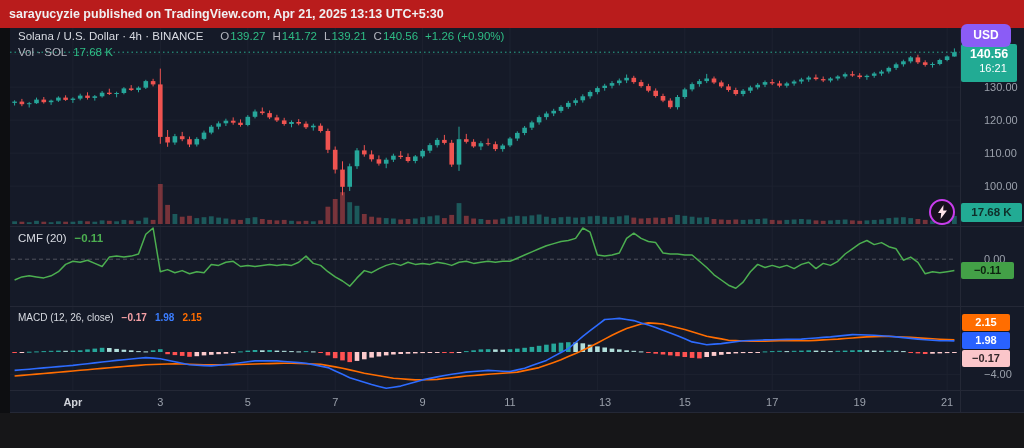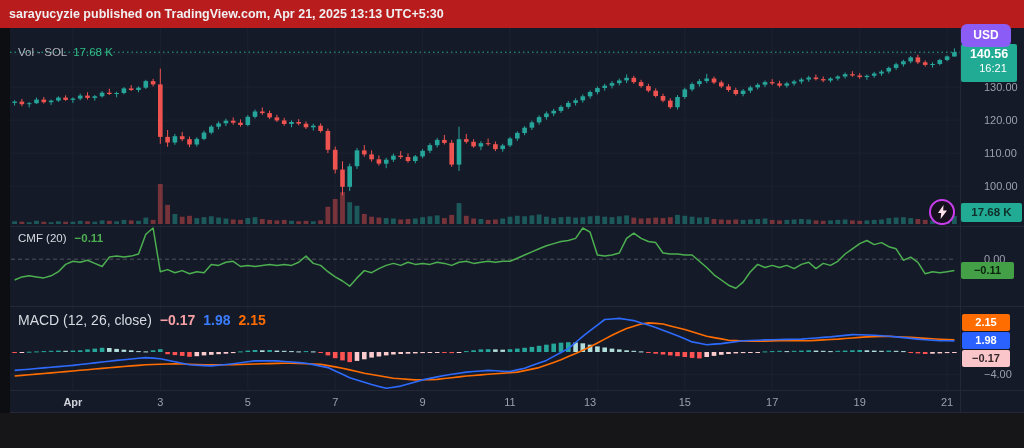--- a/index.html
+++ b/index.html
@@ -18,21 +18,21 @@
   .hdr{z-index:2;font-size:11.5px;white-space:nowrap;}
   #hdr1{left:18px;top:30px;}
   #hdr2{left:18px;top:46px;}
   .sym{color:#d8dbe2;margin-right:10px;}
   .olab{color:#b2b5be;margin-left:7px;}
   .oval{color:#2ebd85;margin-left:1px;}
   .chg{color:#2ebd85;margin-left:7px;}
   .gray{color:#b2b5be;}
   .tealtx{color:#2ebd85;margin-left:6px;}
   #cmf-row{left:18px;top:232px;z-index:2;font-size:11.5px;}
-  #macd-row{left:18px;top:312px;z-index:2;font-size:14px;}
+  #macd-row{left:18px;top:312px;z-index:2;font-size:10px;}
   .ind-title{color:#d8dbe2;}
   .cmf-val{color:#4caf50;margin-left:8px;font-weight:bold;}
   .m-hist{color:#f7a1a6;margin-left:8px;font-weight:bold;}
   .m-macd{color:#3b7dff;margin-left:8px;font-weight:bold;}
   .m-sig{color:#ff6d00;margin-left:8px;font-weight:bold;}
   
   #usd-chip{left:961px;top:24px;width:50px;height:23px;background:#8b5cf6;border-radius:6px;
             color:#fff;font-size:12px;font-weight:bold;text-align:center;line-height:23px;z-index:6;}
   #price-badge{left:961px;top:44px;width:56px;height:38px;background:#22ab94;border-radius:2px;
                color:#fff;text-align:center;z-index:4;}
@@ -617,20 +617,23 @@
       <polyline points="14.6,370.4 21.9,369.8 29.2,369.2 36.5,368.5 43.8,367.9 51.1,367.3 58.4,366.6 65.6,366 72.9,365.4 80.2,364.5 87.5,363.7 94.8,362.9 102.1,362 109.3,361.2 116.6,360.4 123.9,359.7 131.2,359 138.5,358.3 145.8,357.6 153.1,358.1 160.3,358.7 167.6,360.2 174.9,361.8 182.2,363.3 189.5,364.8 196.8,365.2 204,365.6 211.3,365.9 218.6,365.2 225.9,364.5 233.2,363.7 240.5,362.8 247.8,361.8 255,360.9 262.3,360.9 269.6,360.9 276.9,360.9 284.2,361.5 291.5,362 298.7,362.6 306,363.2 313.3,364.6 320.6,366.1 327.9,367.6 335.2,371 342.5,374.3 349.7,377.7 357,379.9 364.3,382.2 371.6,384.4 378.9,386.4 386.2,388.3 393.4,387.2 400.7,386.1 408,384 415.3,382 422.6,379.9 429.9,378.4 437.2,376.9 444.4,375.5 451.7,374.3 459,373.2 466.3,372.1 473.6,371.5 480.9,371 488.1,370.4 495.4,370.8 502.7,371.2 510,371.5 517.3,369.9 524.6,368.2 531.9,365.6 539.1,363 546.4,360.4 553.7,356.4 561,352.5 568.3,348.6 575.6,342.5 582.8,336.3 590.1,330.7 597.4,325.1 604.7,319.5 612,319 619.3,318.4 626.6,319.5 633.8,320.6 641.1,322.9 648.4,325.1 655.7,327.4 663,330.2 670.3,332.9 677.5,335.7 684.8,338.8 692.1,341.9 699.4,343.3 706.7,344.7 714,344.1 721.3,343.6 728.5,342.6 735.8,341.7 743.1,340.8 750.4,340.5 757.7,340.2 765,339.9 772.2,339.7 779.5,339.5 786.8,339.4 794.1,339.2 801.4,339.1 808.7,338.5 815.9,338 823.2,337.4 830.5,336.9 837.8,336.1 845.1,335.4 852.4,334.6 859.7,334.8 866.9,335 874.2,335.2 881.5,335.7 888.8,336.3 896.1,336.9 903.4,337.6 910.7,338.4 917.9,339.1 925.2,339.7 932.5,340.2 939.8,340.8 947.1,340.8 954.4,340.9" fill="none" stroke="#2d6bff" stroke-width="1.6" stroke-linejoin="round"></polyline>
       <line x1="10" y1="52.2" x2="960" y2="52.2" stroke="#2bab8f" stroke-width="1" stroke-dasharray="1.5 3"></line>
     </svg>
 
   <div class="abs" id="topbar">
     <span>sarayucyzie published on TradingView.com, Apr 21, 2025 13:13 UTC+5:30</span>
   </div>
 
   <div class="abs" id="leftstrip"></div>
 
+  <div class="abs hdr" id="hdr1">
+    <span class="sym">Solana / U.S. Dollar · 4h · BINANCE</span><span class="olab">O</span><span class="oval">139.27</span><span class="olab">H</span><span class="oval">141.72</span><span class="olab">L</span><span class="oval">139.21</span><span class="olab">C</span><span class="oval">140.56</span><span class="chg">+1.26 (+0.90%)</span>
+  </div>
 
   <div class="abs hdr" id="hdr2">
     <span class="gray">Vol · SOL</span><span class="tealtx">17.68 K</span>
   </div>
 
   <div class="abs" id="cmf-row">
     <span class="ind-title">CMF (20)</span><span class="cmf-val">−0.11</span>
   </div>
 
   <div class="abs" id="macd-row">
@@ -680,18 +683,18 @@
     <div class="ax-label" style="left: 984px; top: 147.1px;">110.00</div>
     <div class="ax-label" style="left: 984px; top: 180.1px;">100.00</div>
     <div class="ax-label" style="left: 984px; top: 253.2px;">0.00</div>
     <div class="ax-label" style="left: 984px; top: 368.3px;">−4.00</div>
     <div class="t-label month" style="left: 72.9px;">Apr</div>
     <div class="t-label" style="left: 160.3px;">3</div>
     <div class="t-label" style="left: 247.8px;">5</div>
     <div class="t-label" style="left: 335.2px;">7</div>
     <div class="t-label" style="left: 422.6px;">9</div>
     <div class="t-label" style="left: 510px;">11</div>
-    <div class="t-label" style="left: 590px; text-align: right;">13</div>
+    <div class="t-label" style="left: 605px; text-align: right;">13</div>
     <div class="t-label" style="left: 684.8px;">15</div>
     <div class="t-label" style="left: 772.2px;">17</div>
     <div class="t-label" style="left: 859.7px;">19</div>
     <div class="t-label" style="left: 947.1px;">21</div>
   </div>
 
 </body></html>

